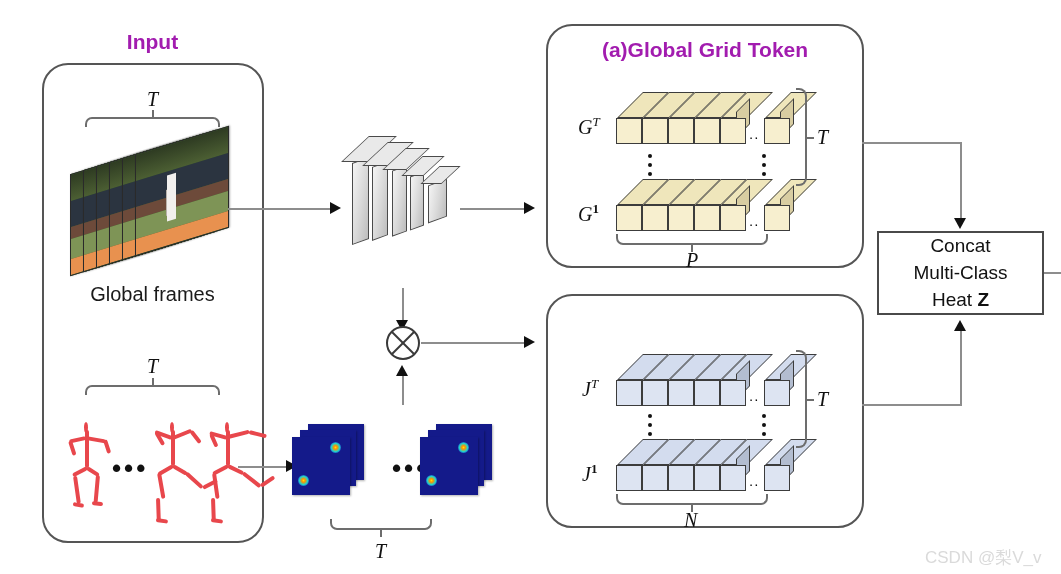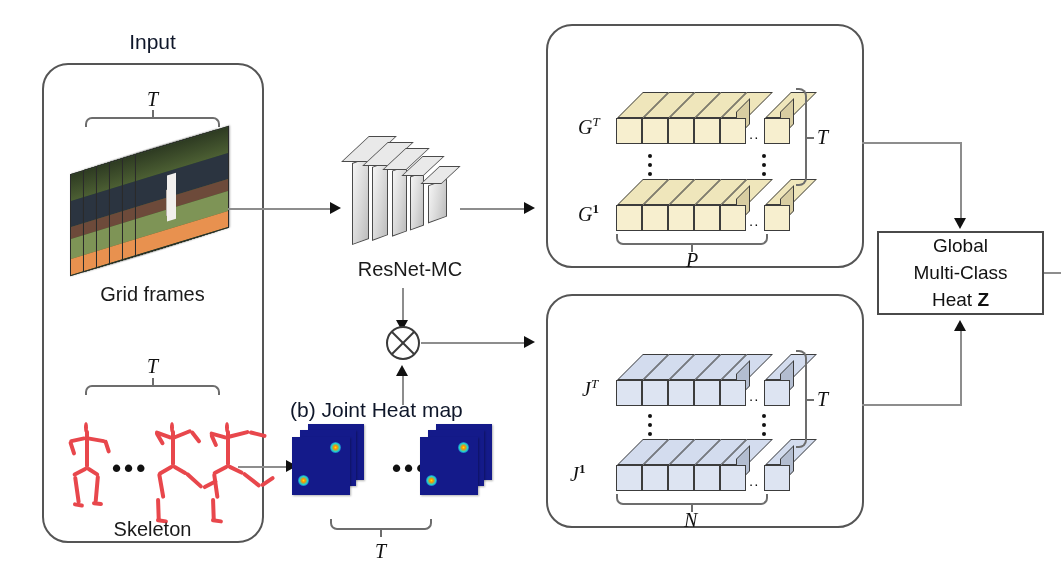--- a/index.html
+++ b/index.html
@@ -21,22 +21,22 @@
 
   
   .group-box {
     border: 2px solid #555;
     border-radius: 26px;
     background: #ffffff;
     box-sizing: border-box;
   }
   .group-title {
     font-size: 21px;
-    color: #0f172a;
-    font-weight: normal;
+    color: #a21caf;
+    font-weight: bold;
     white-space: nowrap;
     text-align: center;
   }
   .caption {
     font-size: 20px;
     color: #1a1a1a;
     white-space: nowrap;
     text-align: center;
   }
   .math {
@@ -281,21 +281,21 @@
       <div class="vf-sky"></div>
         <div class="vf-wall"></div>
         <div class="vf-dirt1"></div>
       <div class="vf-grass"></div>
         <div class="vf-dirt2"></div>
       <div class="vf-player2"></div>
         <div class="vf-player"></div>
     </div>
   </div>
 
-  <div class="abs caption" style="left:40px; top:283px; width:225px;">Grid frames</div>
+  <div class="abs caption" style="left:40px; top:283px; width:225px;">Global frames</div>
 
   <div class="abs math" style="left:147px; top:355px;">T</div>
   <div class="abs brace-h-top" style="left:85px; top:385px; width:135px; height:10px;"></div>
   <div class="abs brace-tick-v" style="left:152px; top:378px; height:8px;"></div>
 
   <div class="abs stick" style="left:62px; top:418px; width:60px; height:95px;">
     <div class="bone" style="left:22px; top:4px;  width:4px; height:11px; border-radius:50%;"></div>
     <div class="bone" style="left:23px; top:12px; width:4px;  height:38px;"></div>
     <div class="bone" style="left:24px; top:18px; width:20px; height:4px; transform:rotate(10deg);"></div>
     <div class="bone" style="left:43px; top:20px; width:14px; height:4px; transform:rotate(72deg);"></div>
@@ -336,41 +336,39 @@
     <div class="bone" style="left:8px;  top:14px; width:14px; height:4px; transform:rotate(66deg);"></div>
     <div class="bone" style="left:25px; top:46px; width:17px; height:4px; transform:rotate(152deg);"></div>
     <div class="bone" style="left:25px; top:46px; width:17px; height:4px; transform:rotate(26deg);"></div>
     <div class="bone" style="left:11px; top:53px; width:26px; height:4px; transform:rotate(82deg);"></div>
     <div class="bone" style="left:40px; top:53px; width:22px; height:4px; transform:rotate(38deg);"></div>
     <div class="bone" style="left:58px; top:66px; width:16px; height:4px; transform:rotate(-34deg);"></div>
     <div class="bone" style="left:10px; top:78px; width:24px; height:4px; transform:rotate(88deg);"></div>
     <div class="bone" style="left:8px;  top:100px;width:12px; height:4px; transform:rotate(8deg);"></div>
   </div>
 
-  <div class="abs caption" style="left:40px; top:518px; width:225px;">Skeleton</div>
 
   <div class="abs hline" style="left:228px; top:208px; width:104px;"></div>
   <div class="abs arrow-r" style="left:330px; top:202px;"></div>
 
   <div class="abs hline" style="left:238px; top:466px; width:50px;"></div>
   <div class="abs arrow-r" style="left:286px; top:460px;"></div>
 
   <div class="abs" style="left:352px; top:140px; width:120px; height:115px;">
     <div class="slab" style="left:0px;  top:20px; width:15px; height:80px;"></div>
     <div class="slab-top" style="left:3px; top:-4px; width:26px; height:24px;"></div>
     <div class="slab" style="left:20px; top:24px; width:14px; height:72px;"></div>
     <div class="slab-top" style="left:23px; top:2px; width:24px; height:22px;"></div>
     <div class="slab" style="left:40px; top:28px; width:13px; height:64px;"></div>
     <div class="slab-top" style="left:42px; top:8px; width:22px; height:20px;"></div>
     <div class="slab" style="left:58px; top:34px; width:12px; height:52px;"></div>
     <div class="slab-top" style="left:60px; top:16px; width:20px; height:18px;"></div>
     <div class="slab" style="left:76px; top:42px; width:17px; height:36px;"></div>
     <div class="slab-top" style="left:78px; top:26px; width:19px; height:16px;"></div>
   </div>
-  <div class="abs caption" style="left:330px; top:258px; width:160px;">ResNet-MC</div>
 
   <div class="abs hline" style="left:460px; top:208px; width:66px;"></div>
   <div class="abs arrow-r" style="left:524px; top:202px;"></div>
 
   <div class="abs vline" style="left:402px; top:288px; height:34px;"></div>
   <div class="abs arrow-d" style="left:396px; top:320px;"></div>
 
   <div class="abs" style="left:385px; top:325px; width:36px; height:36px;">
     <svg width="36" height="36" viewBox="0 0 36 36">
       <circle cx="18" cy="18" r="16" fill="#fff" stroke="#3a3a3a" stroke-width="2"></circle>
@@ -378,21 +376,20 @@
       <line x1="29" y1="7" x2="7" y2="29" stroke="#3a3a3a" stroke-width="2"></line>
     </svg>
   </div>
 
   <div class="abs vline" style="left:402px; top:375px; height:30px;"></div>
   <div class="abs arrow-u" style="left:396px; top:365px;"></div>
 
   <div class="abs hline" style="left:421px; top:342px; width:105px;"></div>
   <div class="abs arrow-r" style="left:524px; top:336px;"></div>
 
-  <div class="abs group-title" style="left:290px; top:398px; width:230px; text-align:left;">(b)  Joint Heat map</div>
 
   <div class="abs" style="left:292px; top:424px; width:92px; height:78px;">
     <div class="heat" style="left:16px; top:0px;  width:56px; height:56px;"></div>
     <div class="heat" style="left:8px;  top:6px;  width:56px; height:56px;"></div>
     <div class="heat" style="left:0px;  top:13px; width:58px; height:58px;">
       <div class="heat-dot" style="left:6px; top:38px;"></div>
       <div class="heat-dot" style="left:38px; top:5px;"></div>
     </div>
   </div>
 
@@ -405,20 +402,21 @@
       <div class="heat-dot" style="left:6px; top:38px;"></div>
       <div class="heat-dot" style="left:38px; top:5px;"></div>
     </div>
   </div>
 
   <div class="abs brace-h" style="left:330px; top:519px; width:102px; height:11px;"></div>
   <div class="abs brace-tick-v" style="left:380px; top:529px; height:8px;"></div>
   <div class="abs math" style="left:375px; top:540px;">T</div>
 
   <div class="abs group-box" style="left:546px; top:24px; width:318px; height:244px;"></div>
+  <div class="abs group-title" style="left:556px; top:38px; width:298px;">(a)Global Grid Token</div>
 
   <div class="abs math" style="left:578px; top:114px;">
     <span>G</span><span class="math-sup">T</span>
   </div>
 
   <div class="abs tok-row" style="left:616px; top:92px; width:230px; height:52px;">
     <div class="tok-topface" style="left:14px; top:0px;  width:26px; height:26px; background:#efe6bb;"></div>
     <div class="tok-topface" style="left:40px; top:0px;  width:26px; height:26px; background:#efe6bb;"></div>
     <div class="tok-topface" style="left:66px; top:0px;  width:26px; height:26px; background:#efe6bb;"></div>
     <div class="tok-topface" style="left:92px; top:0px;  width:26px; height:26px; background:#efe6bb;"></div>
@@ -510,21 +508,21 @@
       <span></span>
       <span></span>
     </div>
   <div class="abs dots-v" style="left:762px; top:414px;">
       <span></span>
       <span></span>
       <span></span>
       <span></span>
     </div>
 
-  <div class="abs math" style="left:570px; top:461px;">
+  <div class="abs math" style="left:582px; top:461px;">
     <span>J</span><span class="math-sup-b">1</span>
   </div>
 
   <div class="abs tok-row" style="left:616px; top:439px; width:230px; height:52px;">
     <div class="tok-topface" style="left:14px; top:0px;  width:26px; height:26px; background:#d3dcee;"></div>
     <div class="tok-topface" style="left:40px; top:0px;  width:26px; height:26px; background:#d3dcee;"></div>
     <div class="tok-topface" style="left:66px; top:0px;  width:26px; height:26px; background:#d3dcee;"></div>
     <div class="tok-topface" style="left:92px; top:0px;  width:26px; height:26px; background:#d3dcee;"></div>
     <div class="tok-topface" style="left:118px;top:0px;  width:26px; height:26px; background:#d3dcee;"></div>
     <div class="tok-side" style="left:120px;top:13px; width:14px; height:26px; background:#b3bdd0;"></div>
@@ -549,23 +547,24 @@
 
   <div class="abs hline" style="left:862px; top:142px; width:100px;"></div>
   <div class="abs vline" style="left:960px; top:142px; height:80px;"></div>
   <div class="abs arrow-d" style="left:954px; top:218px;"></div>
 
   <div class="abs hline" style="left:862px; top:404px; width:100px;"></div>
   <div class="abs vline" style="left:960px; top:330px; height:76px;"></div>
   <div class="abs arrow-u" style="left:954px; top:320px;"></div>
 
   <div class="abs concat-box" style="left:877px; top:231px; width:167px; height:84px;">
-    <div>Global</div>
+    <div>Concat</div>
     <div>Multi-Class</div>
     <div>
       <span>Heat </span><span style="font-weight:bold;">Z</span>
     </div>
   </div>
 
   <div class="abs hline" style="left:1044px; top:272px; width:20px;"></div>
 
+  <div class="abs watermark" style="left:925px; top:546px;">CSDN @梨V_v</div>
 
 </div>
 
 </body></html>

